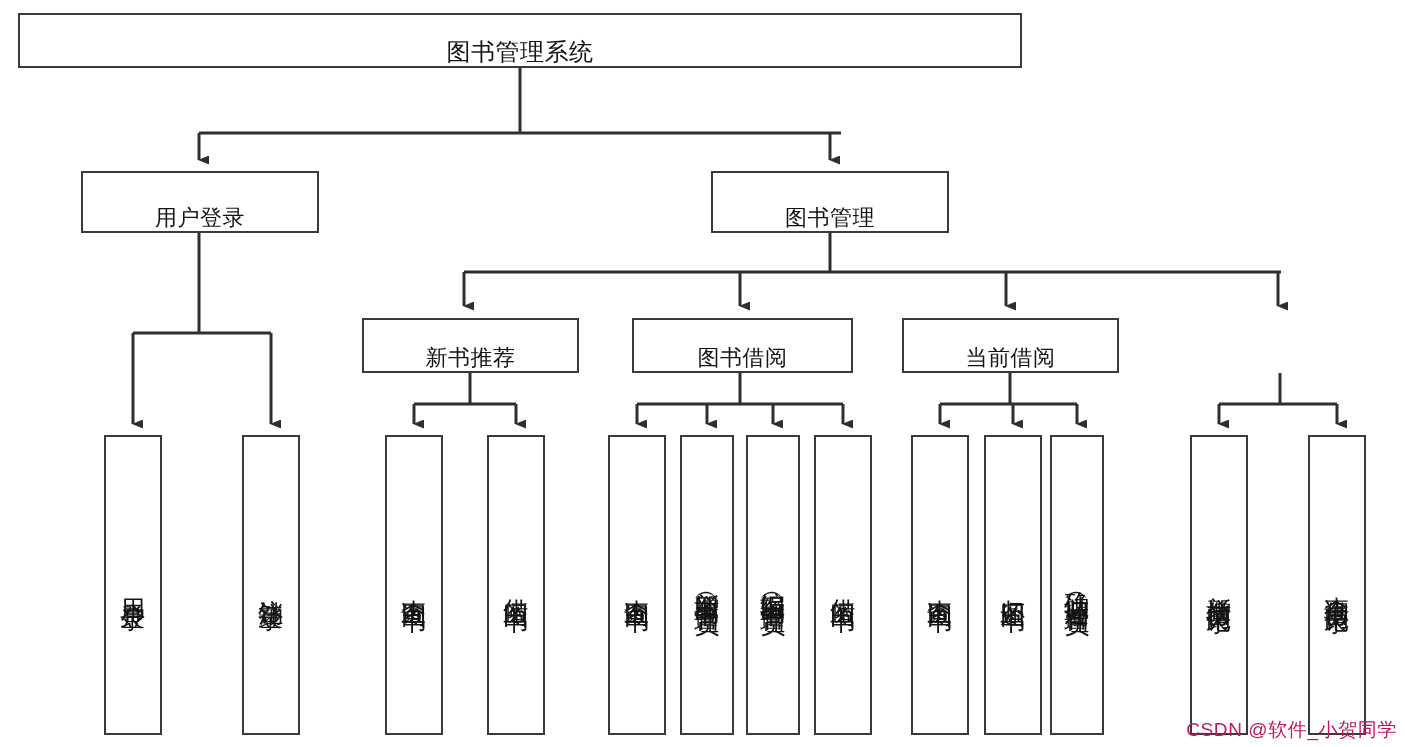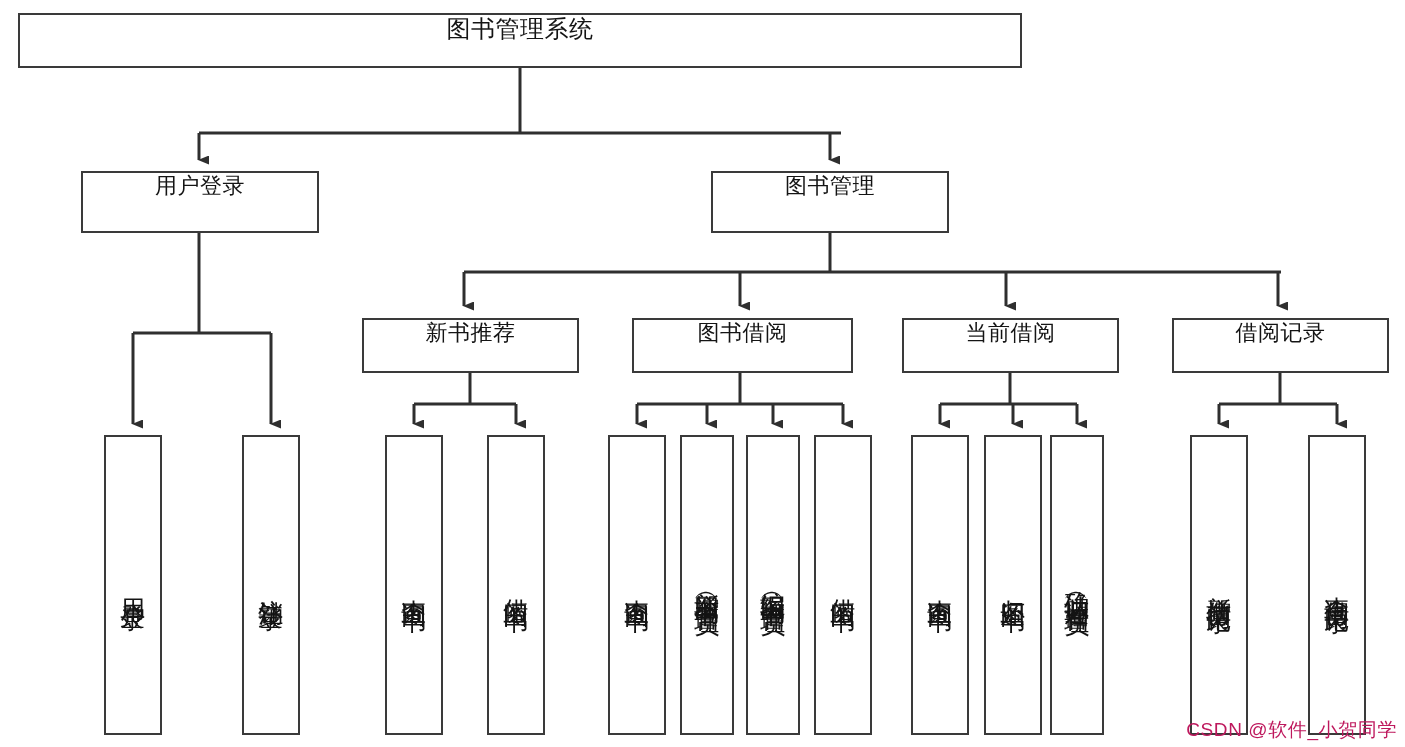--- a/index.html
+++ b/index.html
@@ -21,21 +21,21 @@
     left:0; top:0;
     width:1405px; height:747px;
     pointer-events:none;
   }
   .node{
     position:absolute;
     box-sizing:border-box;
     background:#ffffff;
     border:2.5px solid #3a3a3a;
     display:flex;
-    align-items:flex-start;
+    align-items:flex-end;
     justify-content:center;
     z-index:2;
   }
   .node .label{
     display:block;
     text-align:center;
     color:#141414;
     letter-spacing:0.5px;
     line-height:1.18;
     white-space:nowrap;
@@ -143,23 +143,20 @@
 
   <div class="node h" style="left: 711px; top: 171px; width: 238px; height: 62px;">
     <span class="label">图书管理</span>
   </div>
   <div class="node h" style="left: 632px; top: 318px; width: 221px; height: 55px;">
     <span class="label">图书借阅</span>
   </div>
   <div class="node h" style="left: 902px; top: 318px; width: 217px; height: 55px;">
     <span class="label">当前借阅</span>
   </div>
-  <div class="node h" style="left: 1172px; top: 318px; width: 217px; height: 55px;">
-    <span class="label">借阅记录</span>
-  </div>
 
   <div class="node v" style="left: 104px; top: 435px; width: 58px; height: 300px;">
     <span class="label">用户登录</span>
   </div>
   <div class="node v" style="left: 242px; top: 435px; width: 58px; height: 300px;">
     <span class="label">注销登录</span>
   </div>
 
   <div class="node v" style="left: 385px; top: 435px; width: 58px; height: 300px;">
     <span class="label">查询图书</span>

